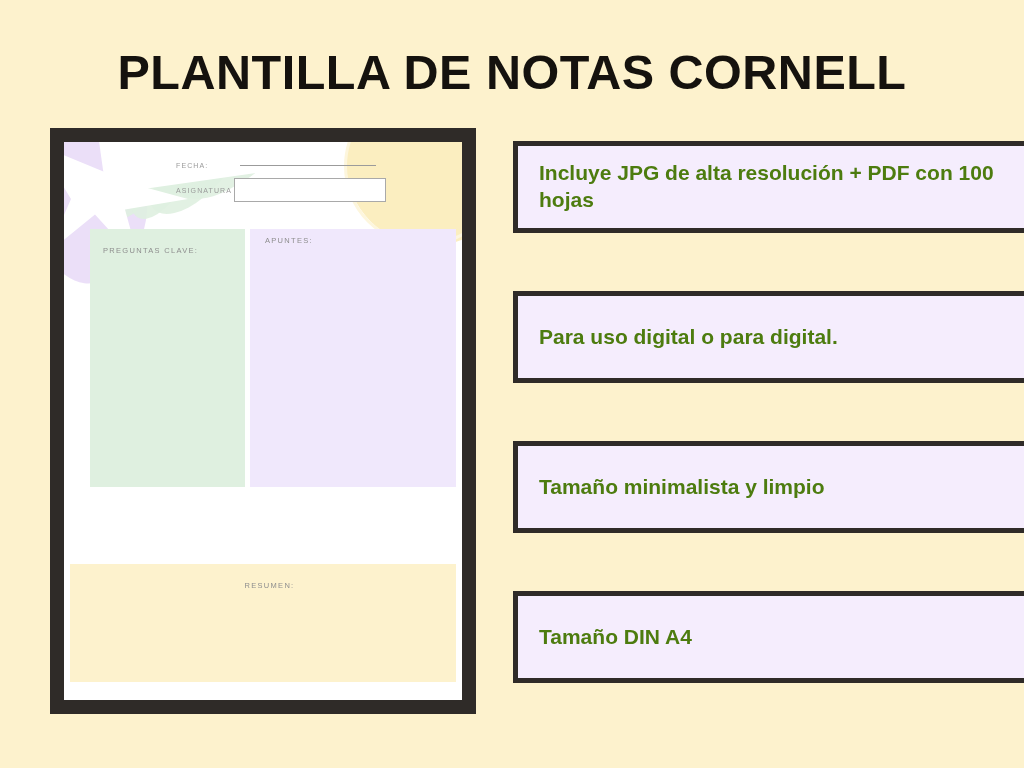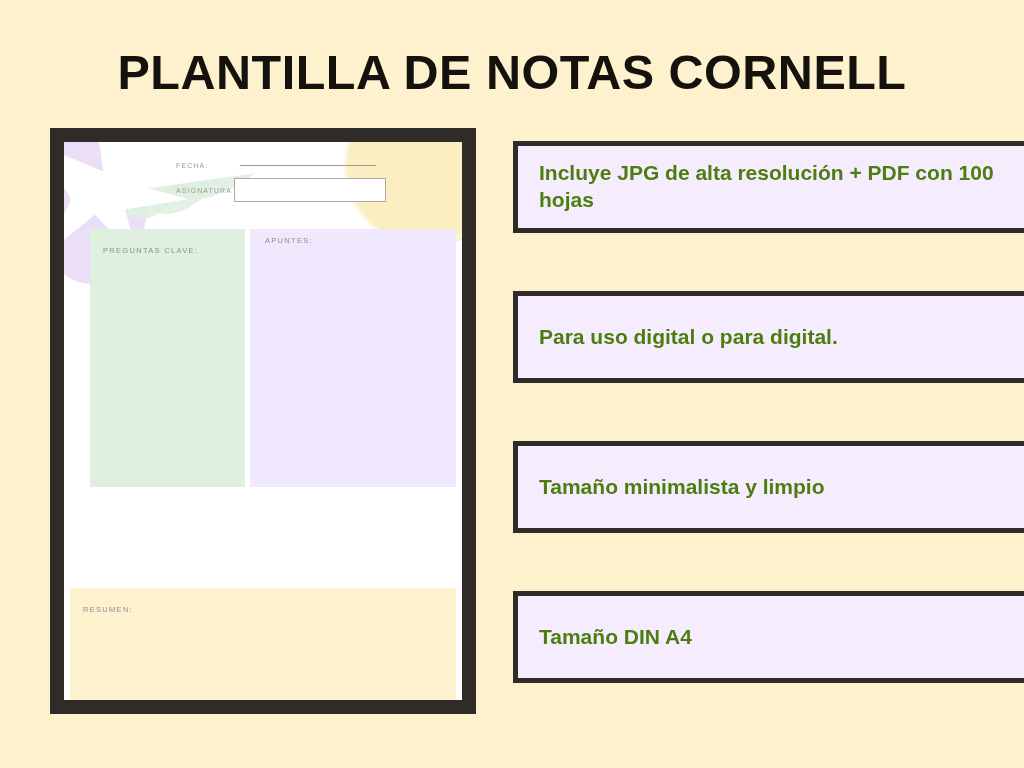--- a/index.html
+++ b/index.html
@@ -184,24 +184,25 @@
   .col-label {
     font-size: 7.5px;
     letter-spacing: 1.3px;
     color: #8e8e8e;
   }
 
   .tpl-summary {
     position: absolute;
     left: 6px;
     right: 6px;
-    top: 446px;
+    top: 422px;
     height: 118px;
     background: #fdf2cd;
     padding: 10px 0 0 13px;
+    text-align: center;
   }
 
   
   .features {
     position: absolute;
     left: 513px;
     top: 141px;
     width: 530px;
   }
   .feature-box {

